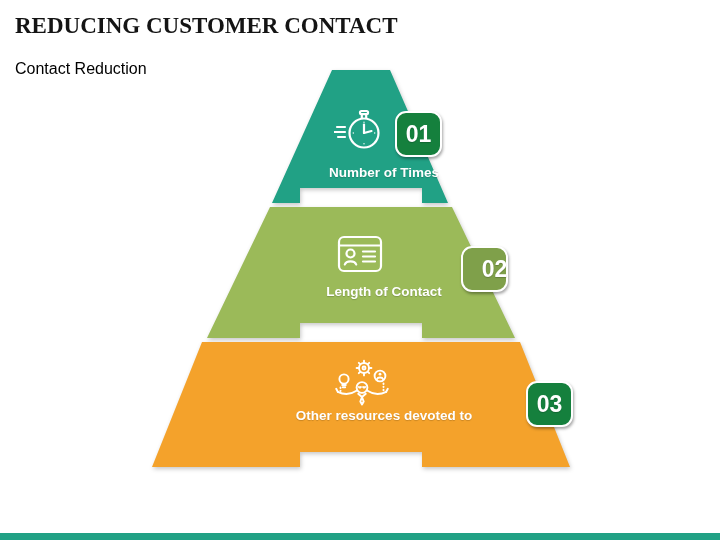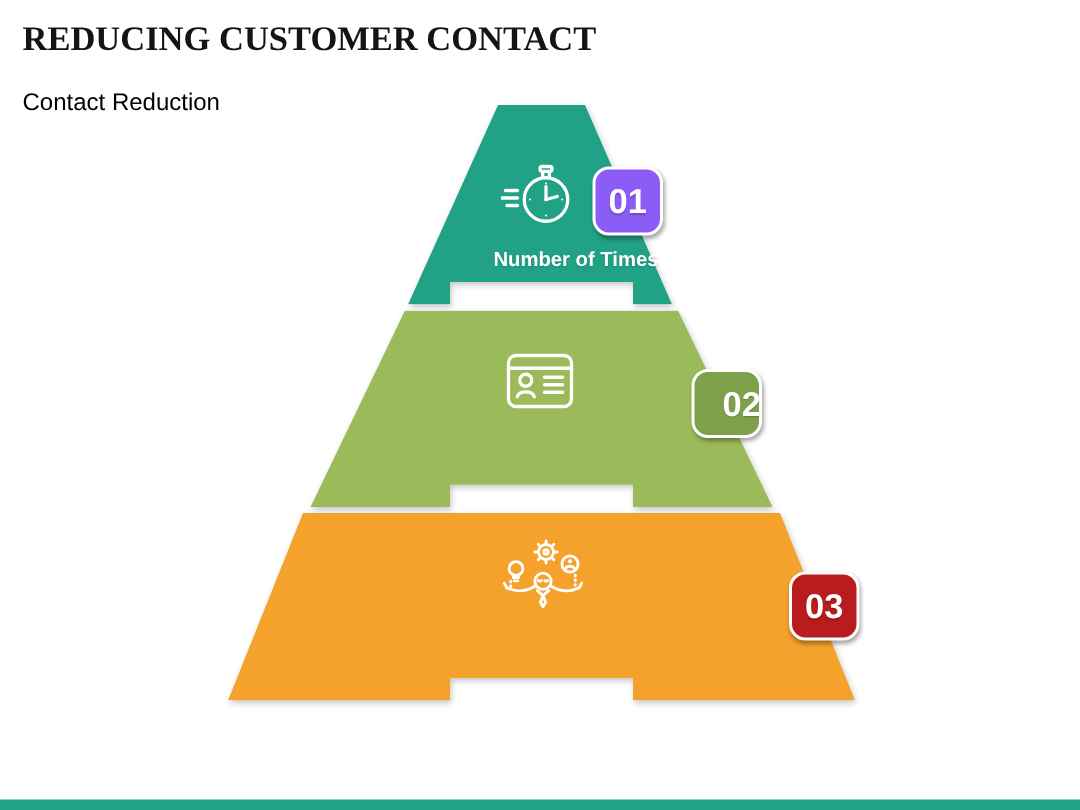--- a/index.html
+++ b/index.html
@@ -159,22 +159,26 @@
       <path d="M 27.2 35.8 L 31 39 L 34.8 35.8"></path>
       <path d="M 31 39 l -1.7 4.5 l 1.7 3 l 1.7 -3 z"></path>
       <line x1="9.5" y1="29.5" x2="9.5" y2="34.5" stroke-dasharray="0.5 2.6"></line>
       <line x1="52.5" y1="25.5" x2="52.5" y2="33" stroke-dasharray="0.5 2.6"></line>
     </svg>
   </div>
 
   <div class="tier-label label-1">
     <span>Number of Times</span>
   </div>
+  <div class="tier-label label-2">
+    <span>Length of Contact</span>
+  </div>
   <div class="tier-label label-3">
+    <span>Other resources devoted to</span>
   </div>
 
-  <div class="badge badge-1" style="background-color: #8b5cf6;">01</div>
+  <div class="badge badge-1" style="background-color: #15803d;">01</div>
   <div class="badge badge-2" style="background-color: rgb(127, 160, 74); padding-left: 20px;">02</div>
-  <div class="badge badge-3" style="background-color: #b91c1c;">03</div>
+  <div class="badge badge-3" style="background-color: #15803d;">03</div>
 
   <div class="footer-bar" style="background-color: rgb(33, 161, 133);"></div>
 
 </div>
 
 </body></html>

